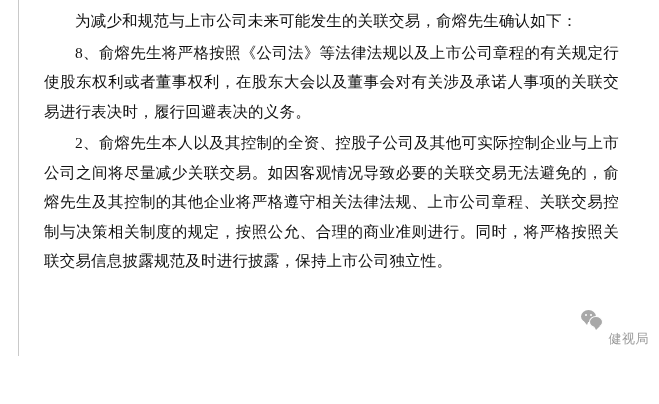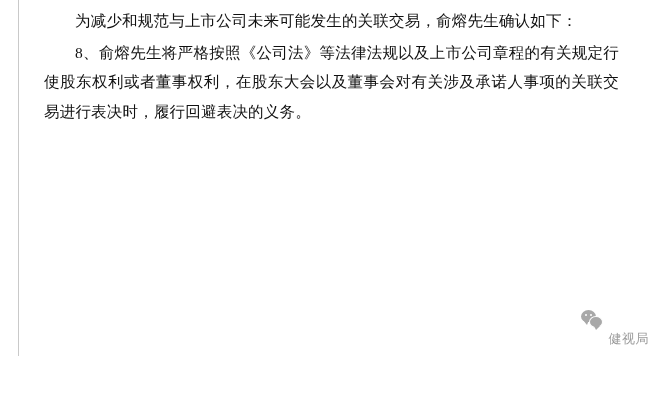--- a/index.html
+++ b/index.html
@@ -122,20 +122,21 @@
 </head>
 <body>
 
 <div class="page">
 
   <div class="page-left-rule"></div>
 
   <div class="doc-body">
     <p class="para indent">为减少和规范与上市公司未来可能发生的关联交易，俞熔先生确认如下：</p>
     <p class="para indent">8、俞熔先生将严格按照《公司法》等法律法规以及上市公司章程的有关规定行使股东权利或者董事权利，在股东大会以及董事会对有关涉及承诺人事项的关联交易进行表决时，履行回避表决的义务。</p>
+    <p class="para indent">2、俞熔先生本人以及其控制的全资、控股子公司及其他可实际控制企业与上市公司之间将尽量减少关联交易。如因客观情况导致必要的关联交易无法避免的，俞熔先生及其控制的其他企业将严格遵守相关法律法规、上市公司章程、关联交易控制与决策相关制度的规定，按照公允、合理的商业准则进行。同时，将严格按照关联交易信息披露规范及时进行披露，保持上市公司独立性。</p>
   </div>
 
   <div class="wechat-badge">
     <span class="wechat-icon">
       <span class="bubble-a"></span>
       <span class="dot d1"></span>
       <span class="dot d2"></span>
       <span class="bubble-b"></span>
     </span>
     <span class="badge-text">健视局</span>

